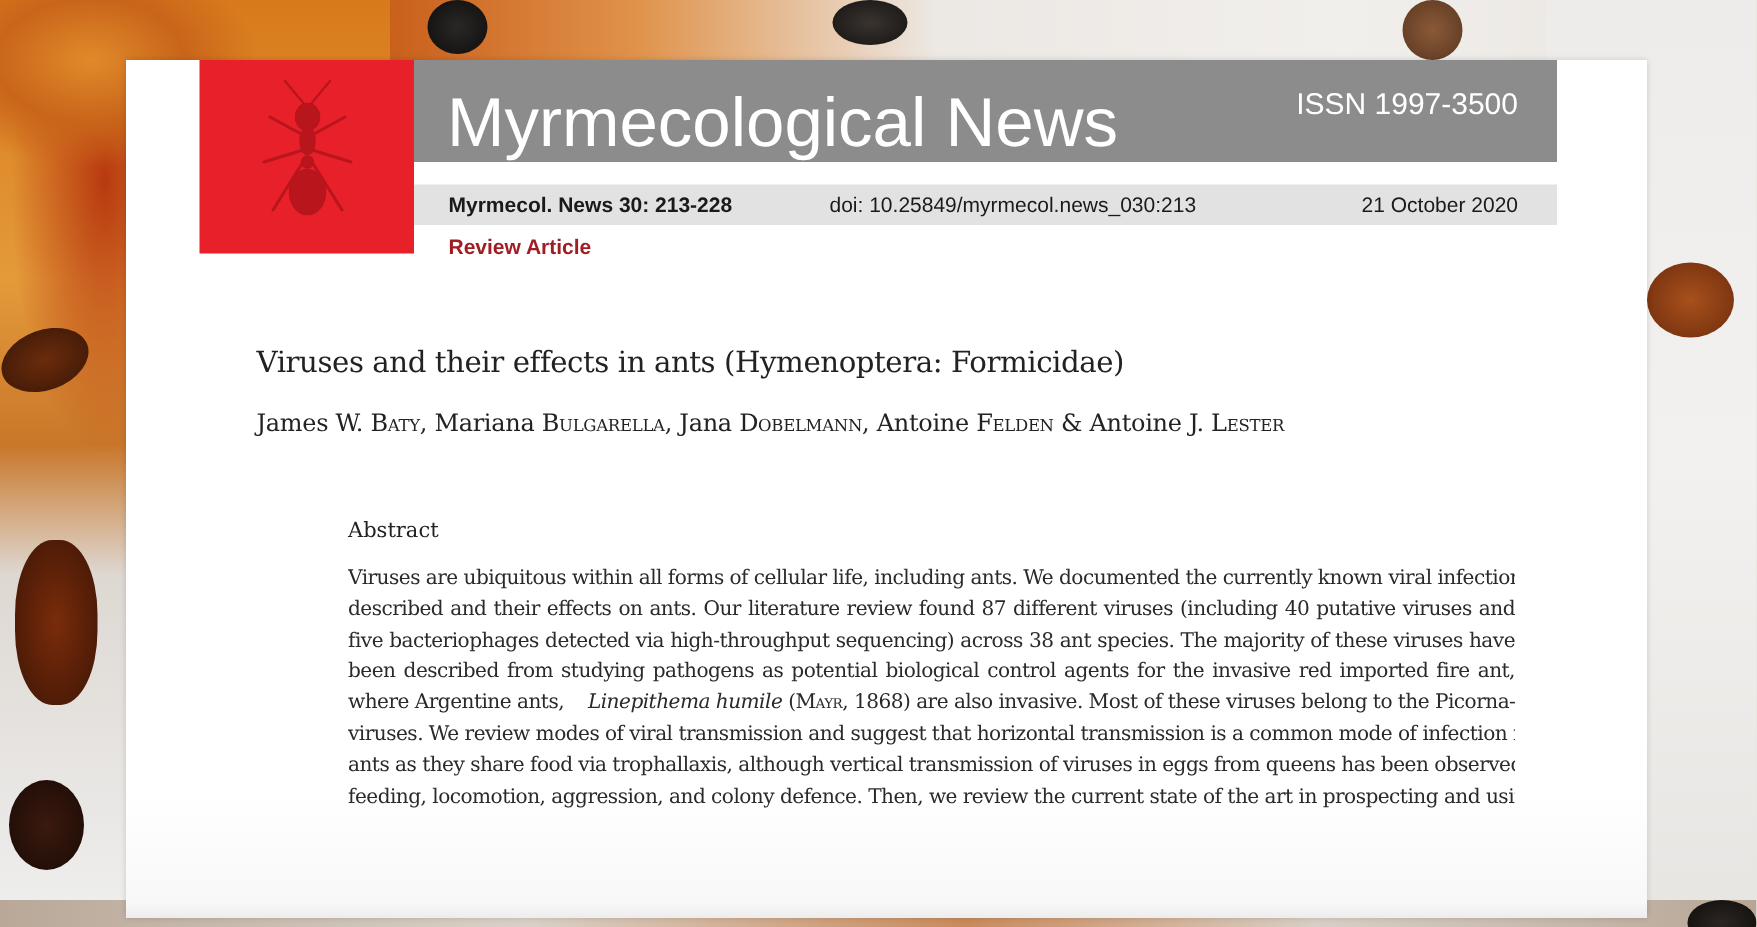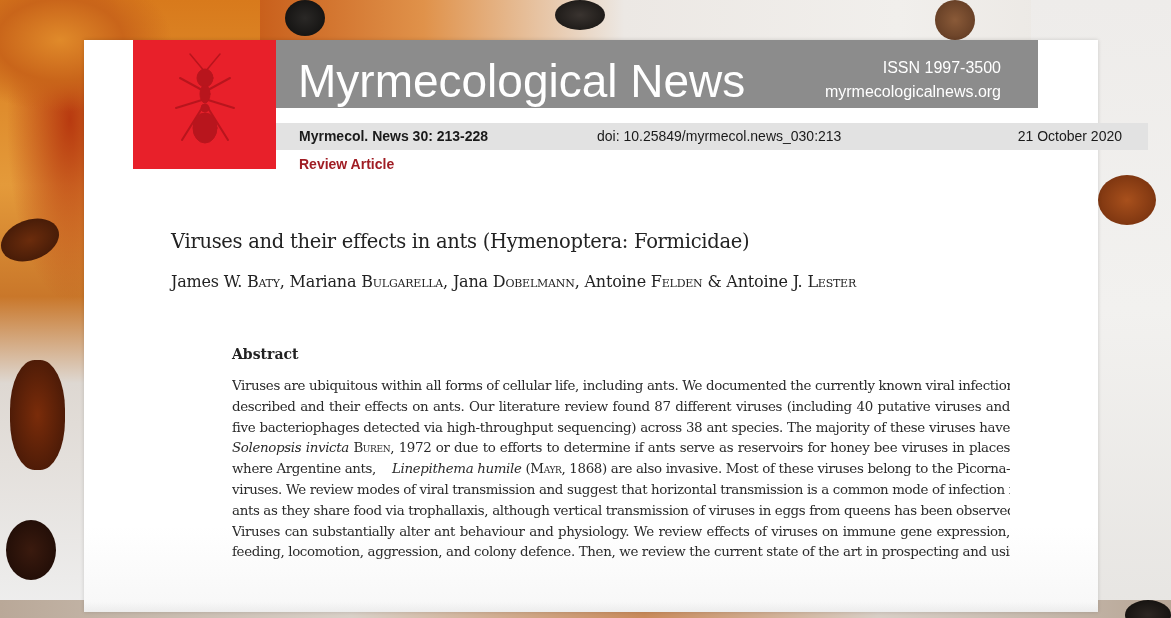--- a/index.html
+++ b/index.html
@@ -51,49 +51,49 @@
   .masthead {
     position: absolute; left: 192px; top: 0; width: 762px; height: 68px;
     background: #8c8c8c;
   }
   .mast-title {
     position: absolute; left: 22px; top: 14px;
     font-size: 46px; color: #ffffff; letter-spacing: 0px;
     font-family: "Liberation Sans", sans-serif;
   }
   .issn, .site {
-    position: absolute; right: 37px; color: #ffffff; font-size: 16px;
+    position: absolute; right: 26px; color: #ffffff; font-size: 20px;
   }
   .issn { top: 19px; }
   .site { top: 43px; }
   .infobar {
-    position: absolute; left: 192px; top: 83px; width: 872px; height: 27px;
+    position: absolute; left: 192px; top: 83px; width: 762px; height: 27px;
     background: #e2e2e2; font-size: 14px; color: #1a1a1a;
   }
   .cite { position: absolute; left: 23px; top: 5px; font-weight: bold; }
-  .doi { position: absolute; left: 277px; top: 5px; margin-left: 44px; }
+  .doi { position: absolute; left: 277px; top: 5px; }
   .date { position: absolute; right: 26px; top: 5px; }
   .review-label {
     position: absolute; left: 215px; top: 116px;
     font-size: 14px; font-weight: bold; color: #a01d24;
   }
   .article-title {
     position: absolute; left: 87px; top: 190px;
     font-family: "DejaVu Serif", serif; font-size: 19.5px; color: #222;
     letter-spacing: -0.3px;
   }
   .authors {
     position: absolute; left: 87px; top: 232px;
     font-family: "DejaVu Serif", serif; font-size: 16px; color: #222;
     letter-spacing: -0.2px; white-space: nowrap;
   }
   .sc { font-variant: small-caps; }
   .abstract-heading {
     position: absolute; left: 148px; top: 306px;
-    font-family: "DejaVu Serif", serif; font-weight: bold; font-size: 14px; color: #222;
+    font-family: "DejaVu Serif", serif; font-weight: normal; font-size: 14px; color: #222;
   }
   .abstract-body {
     position: absolute; left: 148px; top: 336px; width: 778px;
     font-family: "DejaVu Serif", serif; font-size: 13.4px; line-height: 20.8px; color: #2a2a2a;
     text-align: justify; letter-spacing: -0.35px;
   }
   .abstract-body .line { display: block; text-align-last: justify; white-space: nowrap; overflow: hidden; }
   .fade-bottom {
     position: absolute; left: 0; bottom: 0; width: 100%; height: 10px;
     background: linear-gradient(180deg, rgba(255,255,255,0), rgba(230,230,230,0.6));
@@ -133,43 +133,41 @@
         <ellipse cx="45" cy="44" rx="5" ry="9"></ellipse>
         <ellipse cx="45" cy="58" rx="4" ry="4"></ellipse>
         <ellipse cx="45" cy="78" rx="12" ry="15"></ellipse>
       </g>
     </svg>
   </div>
 
   <div class="masthead">
     <div class="mast-title">Myrmecological News</div>
     <div class="issn">ISSN 1997-3500</div>
-    <div class="site">myrmecologicalnews.org</div>
   </div>
 
   <div class="infobar">
     <span class="cite">Myrmecol. News 30: 213-228</span>
     <span class="doi">doi: 10.25849/myrmecol.news_030:213</span>
     <span class="date">21 October 2020</span>
   </div>
 
   <div class="review-label">Review Article</div>
 
   <div class="article-title">Viruses and their effects in ants (Hymenoptera: Formicidae)</div>
 
   <div class="authors" id="authors"><span><span>James W. </span><span class="sc">Baty</span></span>, <span><span>Mariana </span><span class="sc">Bulgarella</span></span>, <span><span>Jana </span><span class="sc">Dobelmann</span></span>, <span><span>Antoine </span><span class="sc">Felden</span></span> &amp; <span><span>Antoine J. </span><span class="sc">Lester</span></span></div>
 
   <div class="abstract-heading">Abstract</div>
 
   <div class="abstract-body" id="abstract">
       <span class="line"><span>Viruses are ubiquitous within all forms of cellular life, including ants. We documented the currently known viral infections</span></span>
       <span class="line"><span>described and their effects on ants. Our literature review found 87 different viruses (including 40 putative viruses and</span></span>
       <span class="line"><span>five bacteriophages detected via high-throughput sequencing) across 38 ant species. The majority of these viruses have</span></span>
-      <span class="line"><span style="font-style: italic;">Solenopsis invicta</span><span> </span><span class="sc">Buren</span><span>, 1972 or due to efforts to determine if ants serve as reservoirs for honey bee viruses in places</span></span>
+      <span class="line"><span>been described from studying pathogens as potential biological control agents for the invasive red imported fire ant,</span></span>
       <span class="line"><span>where Argentine ants, </span><span style="font-style: italic; margin-left: 12px;">Linepithema humile</span><span> (</span><span class="sc">Mayr</span><span>, 1868) are also invasive. Most of these viruses belong to the Picorna-</span></span>
       <span class="line"><span>viruses. We review modes of viral transmission and suggest that horizontal transmission is a common mode of infection in</span></span>
       <span class="line"><span>ants as they share food via trophallaxis, although vertical transmission of viruses in eggs from queens has been observed.</span></span>
-      <span class="line"><span>Viruses can substantially alter ant behaviour and physiology. We review effects of viruses on immune gene expression,</span></span>
       <span class="line" style="text-align-last: justify;"><span>feeding, locomotion, aggression, and colony defence. Then, we review the current state of the art in prospecting and using</span></span>
     </div>
 
   <div class="fade-bottom"></div>
 </div>
 
 </body></html>

